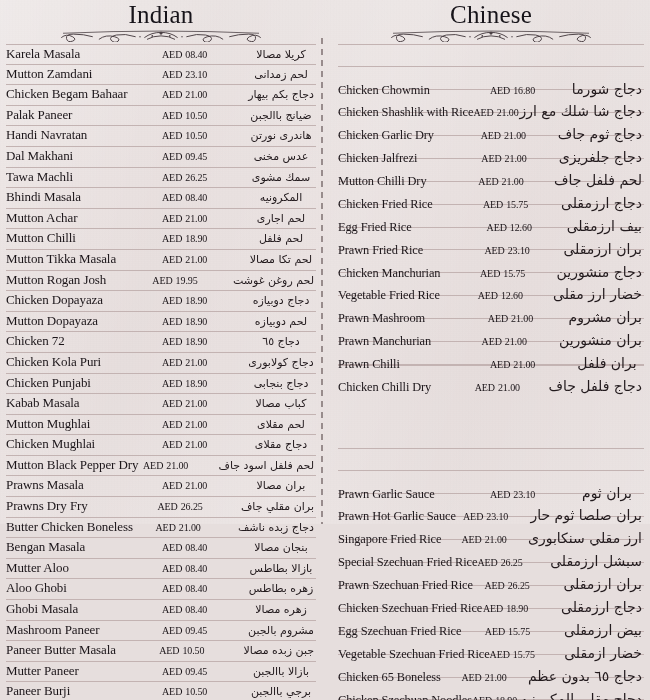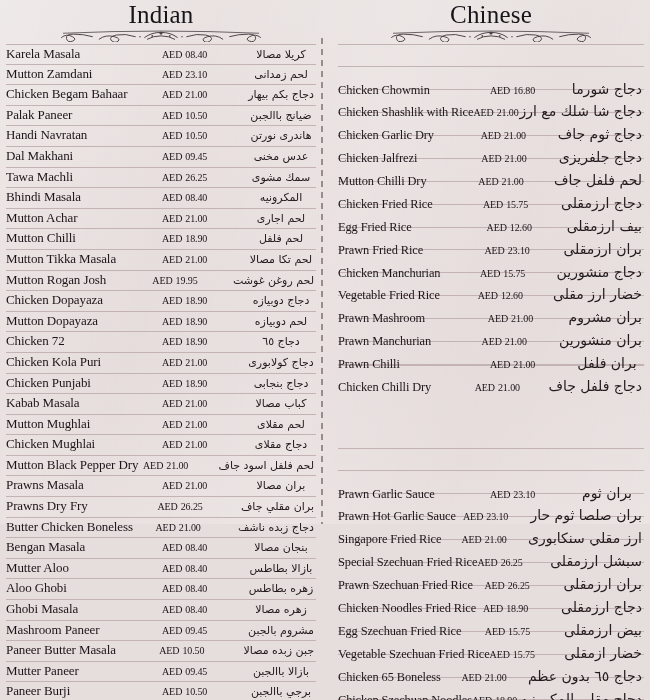--- a/index.html
+++ b/index.html
@@ -449,21 +449,21 @@
             <div class="name">Special Szechuan Fried Rice</div>
             <div class="price"><span class="cur">AED</span><span>26.25</span></div>
             <div class="ar">سبشل ارزمقلى</div>
           </div>
           <div class="row">
             <div class="name">Prawn Szechuan Fried Rice</div>
             <div class="price"><span class="cur">AED</span><span>26.25</span></div>
             <div class="ar">بران ارزمقلى</div>
           </div>
           <div class="row">
-            <div class="name">Chicken Noodles Fried Rice</div>
+            <div class="name">Chicken Szechuan Fried Rice</div>
             <div class="price"><span class="cur">AED</span><span>18.90</span></div>
             <div class="ar">دجاج ارزمقلى</div>
           </div>
           <div class="row">
             <div class="name">Egg Szechuan Fried Rice</div>
             <div class="price"><span class="cur">AED</span><span>15.75</span></div>
             <div class="ar">بيض ارزمقلى</div>
           </div>
           <div class="row">
             <div class="name">Vegetable Szechuan Fried Rice</div>

